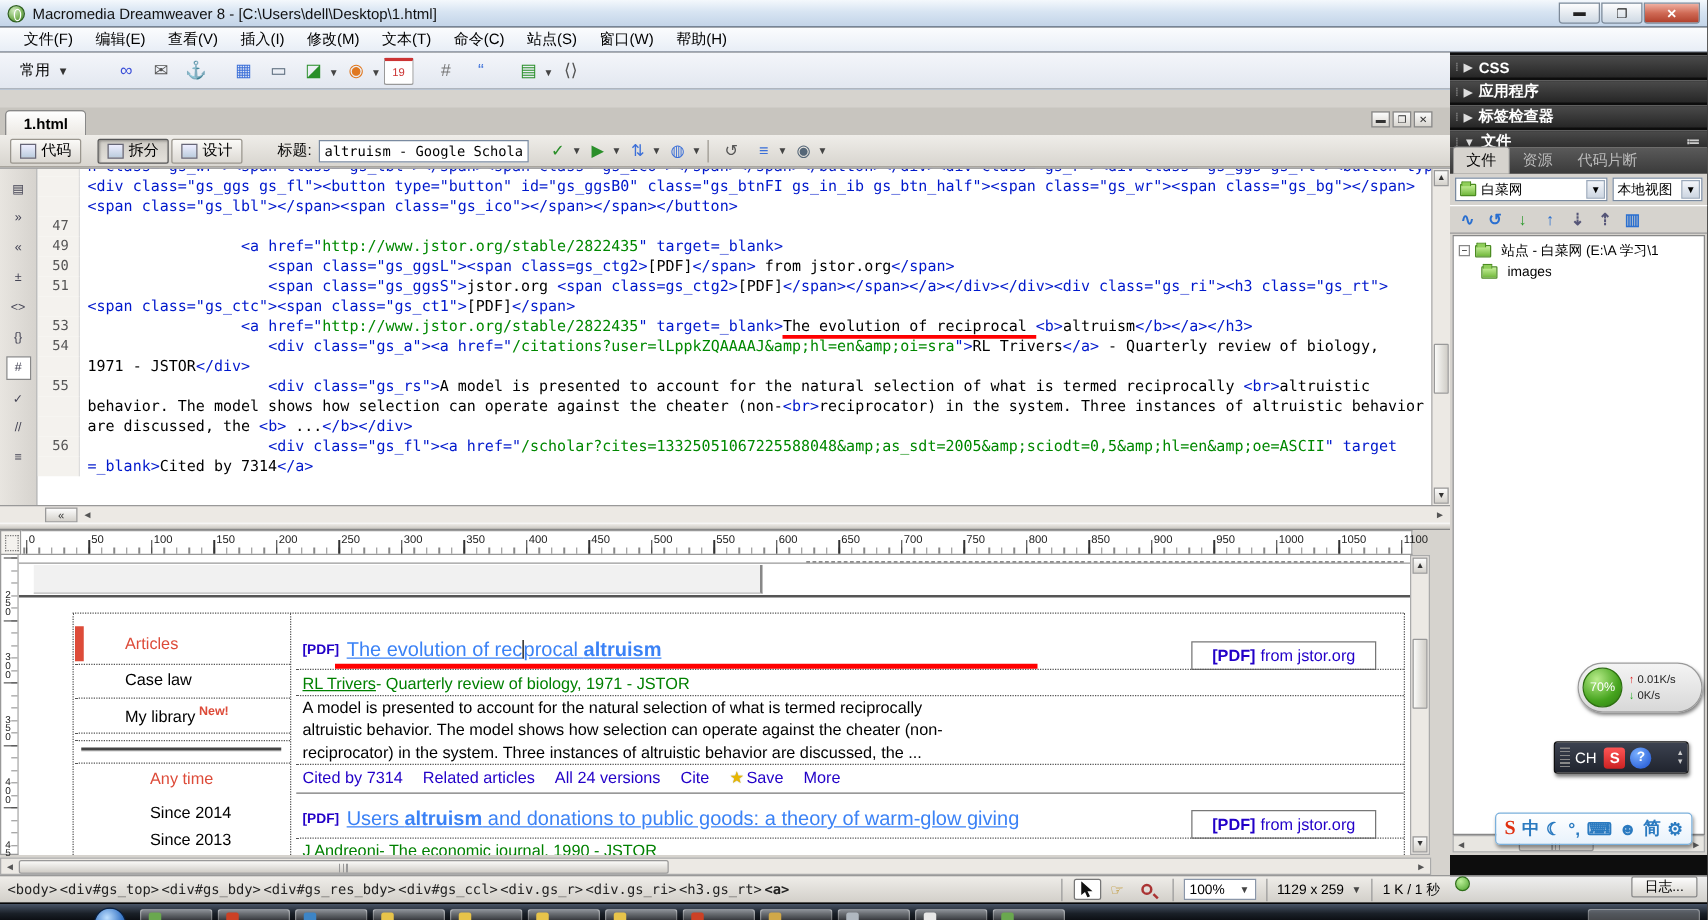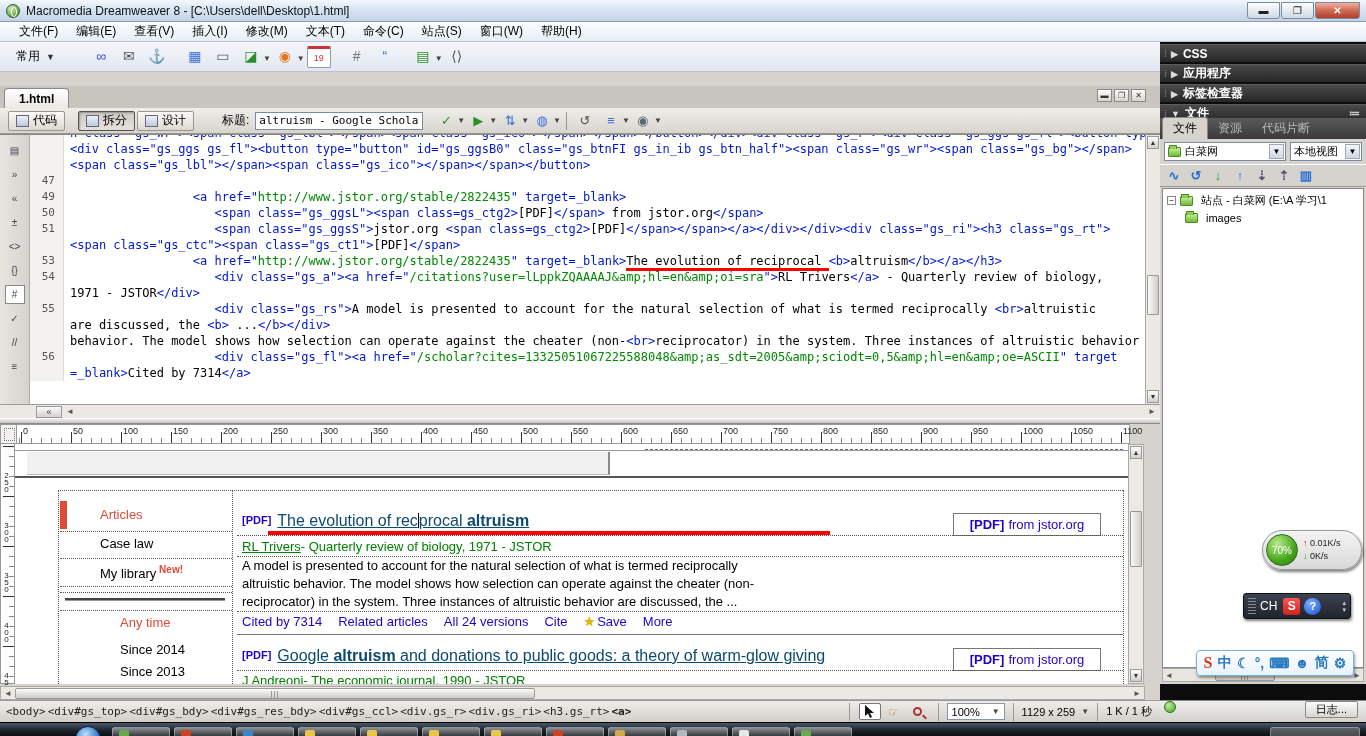--- a/index.html
+++ b/index.html
@@ -108,21 +108,21 @@
 
   
   .dotted-h{position:absolute;border-top:1px dotted #555;}
   .dotted-v{position:absolute;border-left:1px dotted #555;}
   .gs-red{color:#dd4b39;}
   #sb-bar{position:absolute;left:45px;top:57px;width:7px;height:28px;background:#dd4b39;}
   .sb-item{position:absolute;left:85px;font-size:13px;}
   .sb-badge{color:#dd4b39;font-size:10px;font-weight:bold;vertical-align:super;}
   #sb-sep{position:absolute;left:50px;top:154px;width:160px;border-top:2px solid #444;border-bottom:1px solid #999;}
   .res-title{position:absolute;font-size:16px;}
-  .res-title a,.res-title .tlink{color:#0c4a6e;text-decoration:underline;text-align:center;}
+  .res-title a,.res-title .tlink{color:#3b82f6;text-decoration:underline;text-align:center;}
   .pdf-badge{color:#2200c8;font-size:11px;font-weight:bold;margin-right:6px;vertical-align:2px;}
   .caret{display:inline-block;width:1px;height:15px;background:#000;vertical-align:-2px;}
   #red-underline{position:absolute;left:253px;top:87px;width:562px;height:4px;background:#f00;}
   .side-box{position:absolute;left:938px;width:148px;height:23px;border:1px solid #777;font-size:13px;color:#2200c8;display:flex;align-items:center;justify-content:center;white-space:nowrap;}
   .side-box b{margin-right:4px;}
   .res-auth{position:absolute;font-size:13px;color:#008000;}
   .res-auth .alink{text-decoration:underline;}
   .res-snippet{position:absolute;font-size:13px;line-height:18px;color:#000;}
   .res-links{position:absolute;font-size:13px;color:#2200c8;white-space:nowrap;}
   .res-links span.lnk{margin-right:16px;}
@@ -341,22 +341,22 @@
             <div class="crow"><span class="cnum"></span><span class="ctext"><span class="cb">&lt;span class="gs_lbl"&gt;&lt;/span&gt;&lt;span class="gs_ico"&gt;&lt;/span&gt;&lt;/span&gt;&lt;/button&gt;</span></span></div>
             <div class="crow"><span class="cnum">47</span><span class="ctext"></span></div>
             <div class="crow"><span class="cnum">49</span><span class="ctext">                 <span class="cb">&lt;a href="</span><span class="cg">http://www.jstor.org/stable/2822435</span><span class="cb">" target=_blank&gt;</span></span></div>
             <div class="crow"><span class="cnum">50</span><span class="ctext">                    <span class="cb">&lt;span class="gs_ggsL"&gt;&lt;span class=gs_ctg2&gt;</span><span class="ck">[PDF]</span><span class="cb">&lt;/span&gt;</span><span class="ck"> from jstor.org</span><span class="cb">&lt;/span&gt;</span></span></div>
             <div class="crow"><span class="cnum">51</span><span class="ctext">                    <span class="cb">&lt;span class="gs_ggsS"&gt;</span><span class="ck">jstor.org </span><span class="cb">&lt;span class=gs_ctg2&gt;</span><span class="ck">[PDF]</span><span class="cb">&lt;/span&gt;&lt;/span&gt;&lt;/a&gt;&lt;/div&gt;&lt;/div&gt;&lt;div class="gs_ri"&gt;&lt;h3 class="gs_rt"&gt;</span></span></div>
             <div class="crow"><span class="cnum"></span><span class="ctext"><span class="cb">&lt;span class="gs_ctc"&gt;&lt;span class="gs_ct1"&gt;</span><span class="ck">[PDF]</span><span class="cb">&lt;/span&gt;</span></span></div>
             <div class="crow"><span class="cnum">53</span><span class="ctext">                 <span class="cb">&lt;a href="</span><span class="cg">http://www.jstor.org/stable/2822435</span><span class="cb">" target=_blank&gt;</span><span class="cu">The evolution of reciprocal </span><span class="cb">&lt;b&gt;</span><span class="ck">altruism</span><span class="cb">&lt;/b&gt;&lt;/a&gt;&lt;/h3&gt;</span></span></div>
             <div class="crow"><span class="cnum">54</span><span class="ctext">                    <span class="cb">&lt;div class="gs_a"&gt;&lt;a href="</span><span class="cg">/citations?user=lLppkZQAAAAJ&amp;amp;hl=en&amp;amp;oi=sra</span><span class="cb">"&gt;</span><span class="ck">RL Trivers</span><span class="cb">&lt;/a&gt;</span><span class="ck"> - Quarterly review of biology,</span></span></div>
             <div class="crow"><span class="cnum"></span><span class="ctext"><span class="ck">1971 - JSTOR</span><span class="cb">&lt;/div&gt;</span></span></div>
             <div class="crow"><span class="cnum">55</span><span class="ctext">                    <span class="cb">&lt;div class="gs_rs"&gt;</span><span class="ck">A model is presented to account for the natural selection of what is termed reciprocally </span><span class="cb">&lt;br&gt;</span><span class="ck">altruistic</span></span></div>
+            <div class="crow"><span class="cnum"></span><span class="ctext"><span class="ck">behavior. The model shows how selection can operate against the cheater (non-</span><span class="cb">&lt;br&gt;</span><span class="ck">reciprocator) in the system. Three instances of altruistic behavior</span></span></div>
             <div class="crow"><span class="cnum"></span><span class="ctext"><span class="ck">are discussed, the </span><span class="cb">&lt;b&gt;</span><span class="ck"> ...</span><span class="cb">&lt;/b&gt;&lt;/div&gt;</span></span></div>
-            <div class="crow"><span class="cnum"></span><span class="ctext"><span class="ck">behavior. The model shows how selection can operate against the cheater (non-</span><span class="cb">&lt;br&gt;</span><span class="ck">reciprocator) in the system. Three instances of altruistic behavior</span></span></div>
             <div class="crow"><span class="cnum">56</span><span class="ctext">                    <span class="cb">&lt;div class="gs_fl"&gt;&lt;a href="</span><span class="cg">/scholar?cites=13325051067225588048&amp;amp;as_sdt=2005&amp;amp;sciodt=0,5&amp;amp;hl=en&amp;amp;oe=ASCII</span><span class="cb">" target</span></span></div>
             <div class="crow"><span class="cnum"></span><span class="ctext"><span class="cb">=_blank&gt;</span><span class="ck">Cited by 7314</span><span class="cb">&lt;/a&gt;</span></span></div>
           </div>
       </div>
       <div id="codevscroll">
         <span class="sc-arrow" style="top:1px;">▲</span>
         <span class="sc-thumb" style="top:140px;height:40px;"></span>
         <span class="sc-arrow" style="bottom:1px;">▼</span>
       </div>
     </div>
@@ -448,21 +448,21 @@
             <div class="res-auth" style="left: 227px; top: 95px;"><span class="alink">RL Trivers</span>- Quarterly review of biology, 1971 - JSTOR</div>
             <div class="dotted-h" style="left: 222px; top: 91px; width: 886px;"></div>
             <div class="dotted-h" style="left: 222px; top: 112px; width: 886px;"></div>
             <div class="dotted-h" style="left: 222px; top: 167px; width: 886px;"></div>
             <div class="res-snippet" style="left: 227px; top: 113px;">
               <div>A model is presented to account for the natural selection of what is termed reciprocally</div>
               <div>altruistic behavior. The model shows how selection can operate against the cheater (non-</div>
               <div>reciprocator) in the system. Three instances of altruistic behavior are discussed, the ...</div>
             </div>
             <div class="res-links" style="left: 227px; top: 170px;"><span class="lnk">Cited by 7314</span><span class="lnk">Related articles</span><span class="lnk">All 24 versions</span><span class="lnk">Cite</span><span class="lnk"><span class="star">★</span>Save</span><span class="lnk">More</span></div>
-            <div class="res-title" style="left: 227px; top: 203px;"><span class="pdf-badge">[PDF]</span><span class="tlink"><span>Google </span><b>altruism</b><span> and donations to public goods: a theory of warm-glow giving</span></span></div>
+            <div class="res-title" style="left: 227px; top: 203px;"><span class="pdf-badge">[PDF]</span><span class="tlink"><span>Users </span><b>altruism</b><span> and donations to public goods: a theory of warm-glow giving</span></span></div>
             <div class="side-box" style="top: 204px;"><b>[PDF]</b>from jstor.org</div>
             <div class="res-auth" style="left: 227px; top: 229px;"><span class="alink">J Andreoni</span>- The economic journal, 1990 - JSTOR</div>
             <div class="dotted-h" style="left: 222px; top: 226px; width: 886px;"></div>
           </div>
         <div id="red-underline"></div>
         <div id="result-sep"></div>
       </div>
 
       <div id="designvscroll">
         <span class="sc-arrow" style="top:1px;left:1px;">▲</span>

